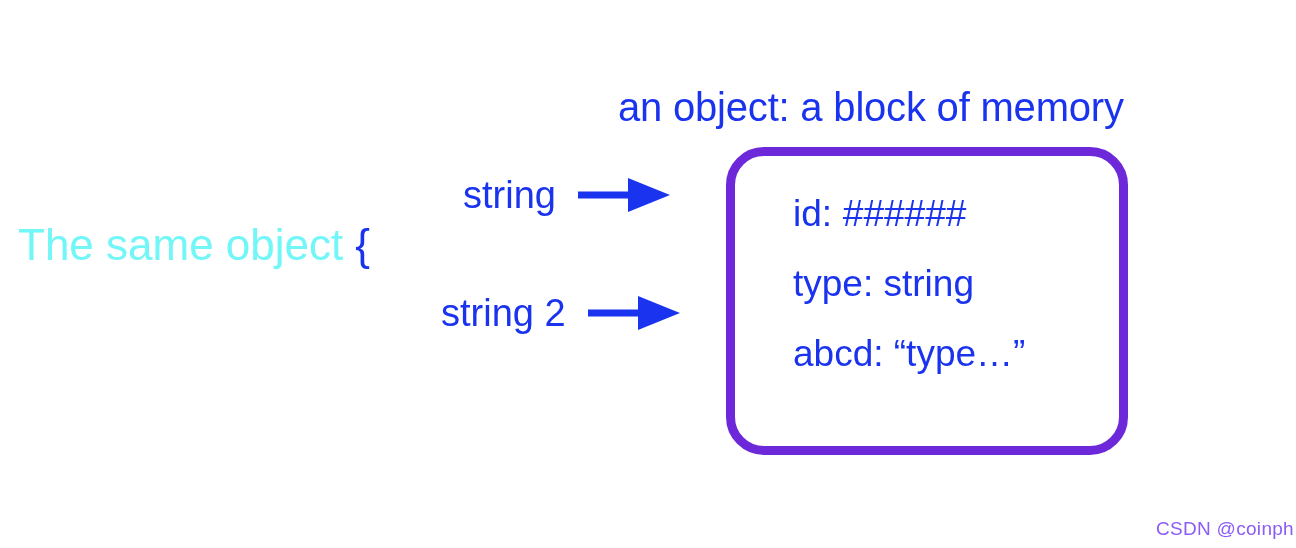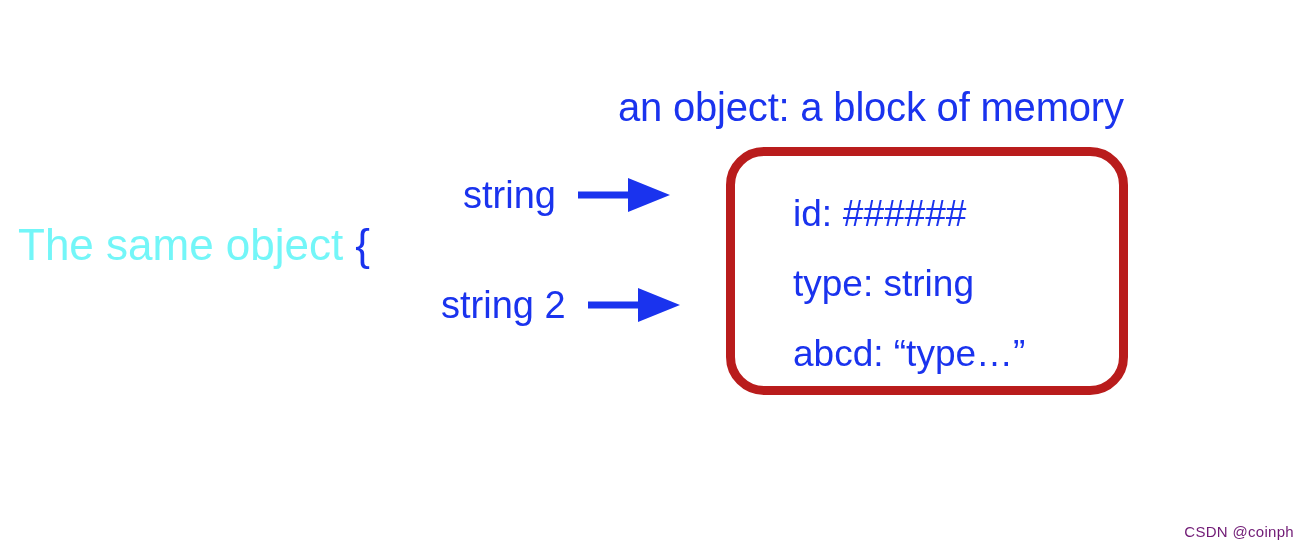--- a/index.html
+++ b/index.html
@@ -30,23 +30,23 @@
     white-space: nowrap;
     letter-spacing: -0.2px;
   }
 
   
   .object-box {
     position: absolute;
     left: 726px;
     top: 147px;
     width: 402px;
-    height: 248px;
+    height: 308px;
     box-sizing: border-box;
-    border: 9px solid #b91c1c;
+    border: 9px solid #6d28d9;
     border-radius: 38px;
     background: #ffffff;
   }
   .object-fields {
     position: absolute;
     left: 58px;
     top: 36px;
     display: flex;
     flex-direction: column;
     gap: 26px;
@@ -79,39 +79,39 @@
   }
 
   
   .ref-row {
     position: absolute;
     display: flex;
     align-items: center;
     white-space: nowrap;
   }
   .ref-row-1 { left: 463px; top: 172px; }
-  .ref-row-2 { left: 441px; top: 282px; }
+  .ref-row-2 { left: 441px; top: 290px; }
 
   .ref-label {
     font-size: 38px;
     line-height: 46px;
     color: #1a33ee;
   }
   .ref-arrow {
     margin-left: 22px;
     display: block;
   }
 
   
   .watermark {
     position: absolute;
     right: 18px;
     bottom: 8px;
-    font-size: 15px;
-    color: #701a75;
+    font-size: 19px;
+    color: #8b5cf6;
     letter-spacing: 0.3px;
     white-space: nowrap;
   }
 </style>
 </head>
 <body>
 
 <div id="canvas">
 
   <div class="object-title">an object: a block of memory</div>

